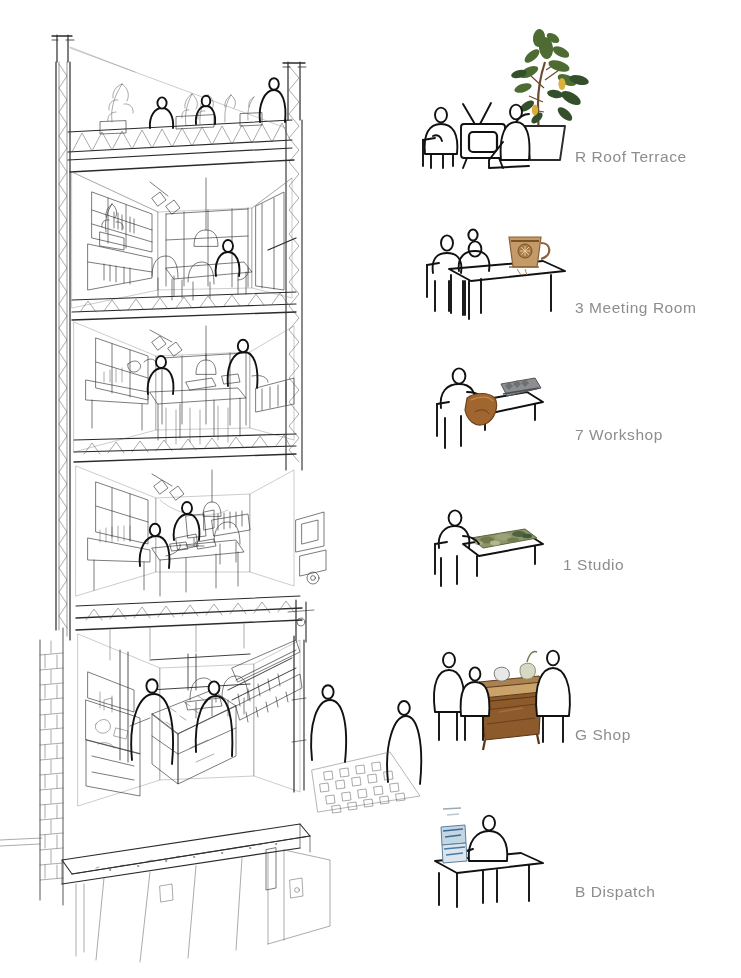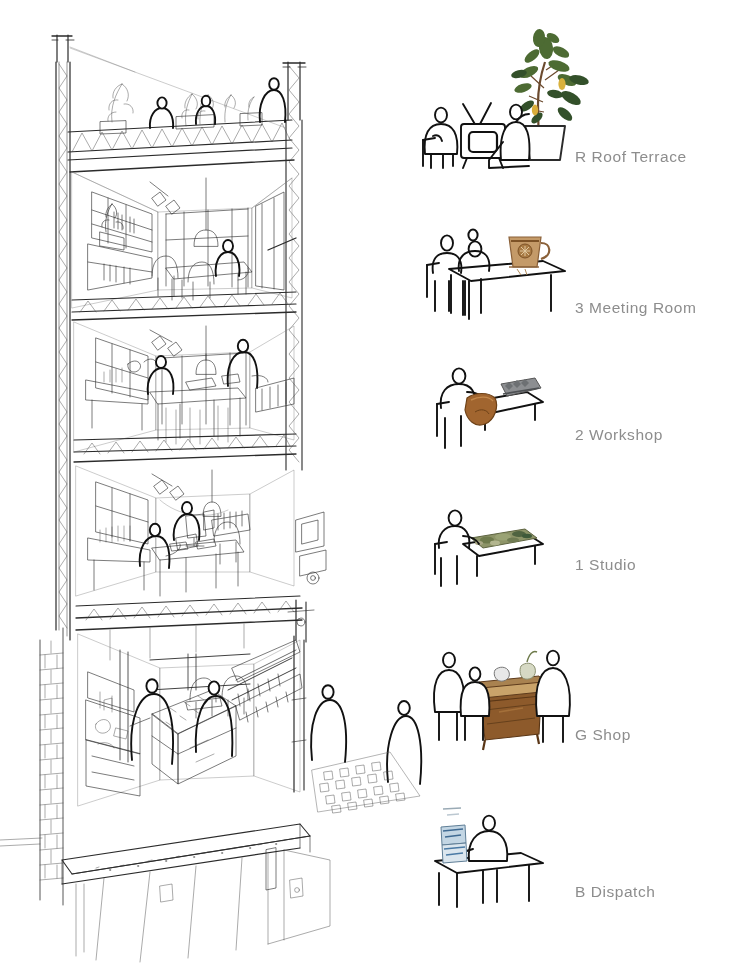--- a/index.html
+++ b/index.html
@@ -570,21 +570,21 @@
           </g>
 
           <g>
             <path d="M40 40 C48 34 62 34 68 40 C72 48 68 62 58 66 C48 70 40 62 38 52 Z" fill="#a1652f" stroke="#6d4117" stroke-width="1.2"></path>
             <path d="M44 42 C52 38 62 38 66 43" fill="none" stroke="#c4894c" stroke-width="1.4"></path>
             <path d="M48 54 C54 50 60 52 62 56" fill="none" stroke="#6d4117" stroke-width="1"></path>
           </g>
         </svg>
       </div>
       <div class="lvl-label" style="left:160px;top:68px;">
-        <span>2 Workshop</span>
+        <span>7 Workshop</span>
       </div>
     </div>
 
     <div class="legend-row" style="top:500px;height:105px;">
       <div class="vignette" style="left:14px;top:0px;">
         <svg width="140" height="90" viewBox="0 0 140 90">
 
           <g>
             <path d="M34 44 L98 34 L114 44 L50 56 Z" class="fig" stroke-width="2.2"></path>
             <path d="M48 56 L48 76 M106 46 L106 64" class="figline" stroke-width="2.2"></path>
@@ -603,21 +603,21 @@
 
           <g>
             <ellipse cx="26" cy="18" rx="6.4" ry="7.6" class="fig" stroke-width="2.4"></ellipse>
             <path d="M10 48 C8 34 16 26 26 26 C36 26 42 34 40 48" class="figline" stroke-width="2.4"></path>
             <path d="M6 44 L6 74 M12 58 L12 86 M28 56 L28 84" class="figline" stroke-width="2.3"></path>
             <path d="M6 44 L18 42" class="figline" stroke-width="2.3"></path>
             <path d="M34 36 C42 36 48 40 50 44" class="figline" stroke-width="2.2"></path>
           </g>
         </svg>
       </div>
-      <div class="lvl-label" style="left:160px;top:56px;">
+      <div class="lvl-label" style="left:148px;top:56px;">
         <span>1  Studio</span>
       </div>
     </div>
 
     <div class="legend-row" style="top:640px;height:125px;">
       <div class="vignette" style="left:12px;top:0px;">
         <svg width="160" height="115" viewBox="0 0 160 115">
 
           <g>
             <path d="M52 42 L112 36 L118 44 L58 52 Z" fill="#a98250" stroke="#5e3b1c" stroke-width="1"></path>

